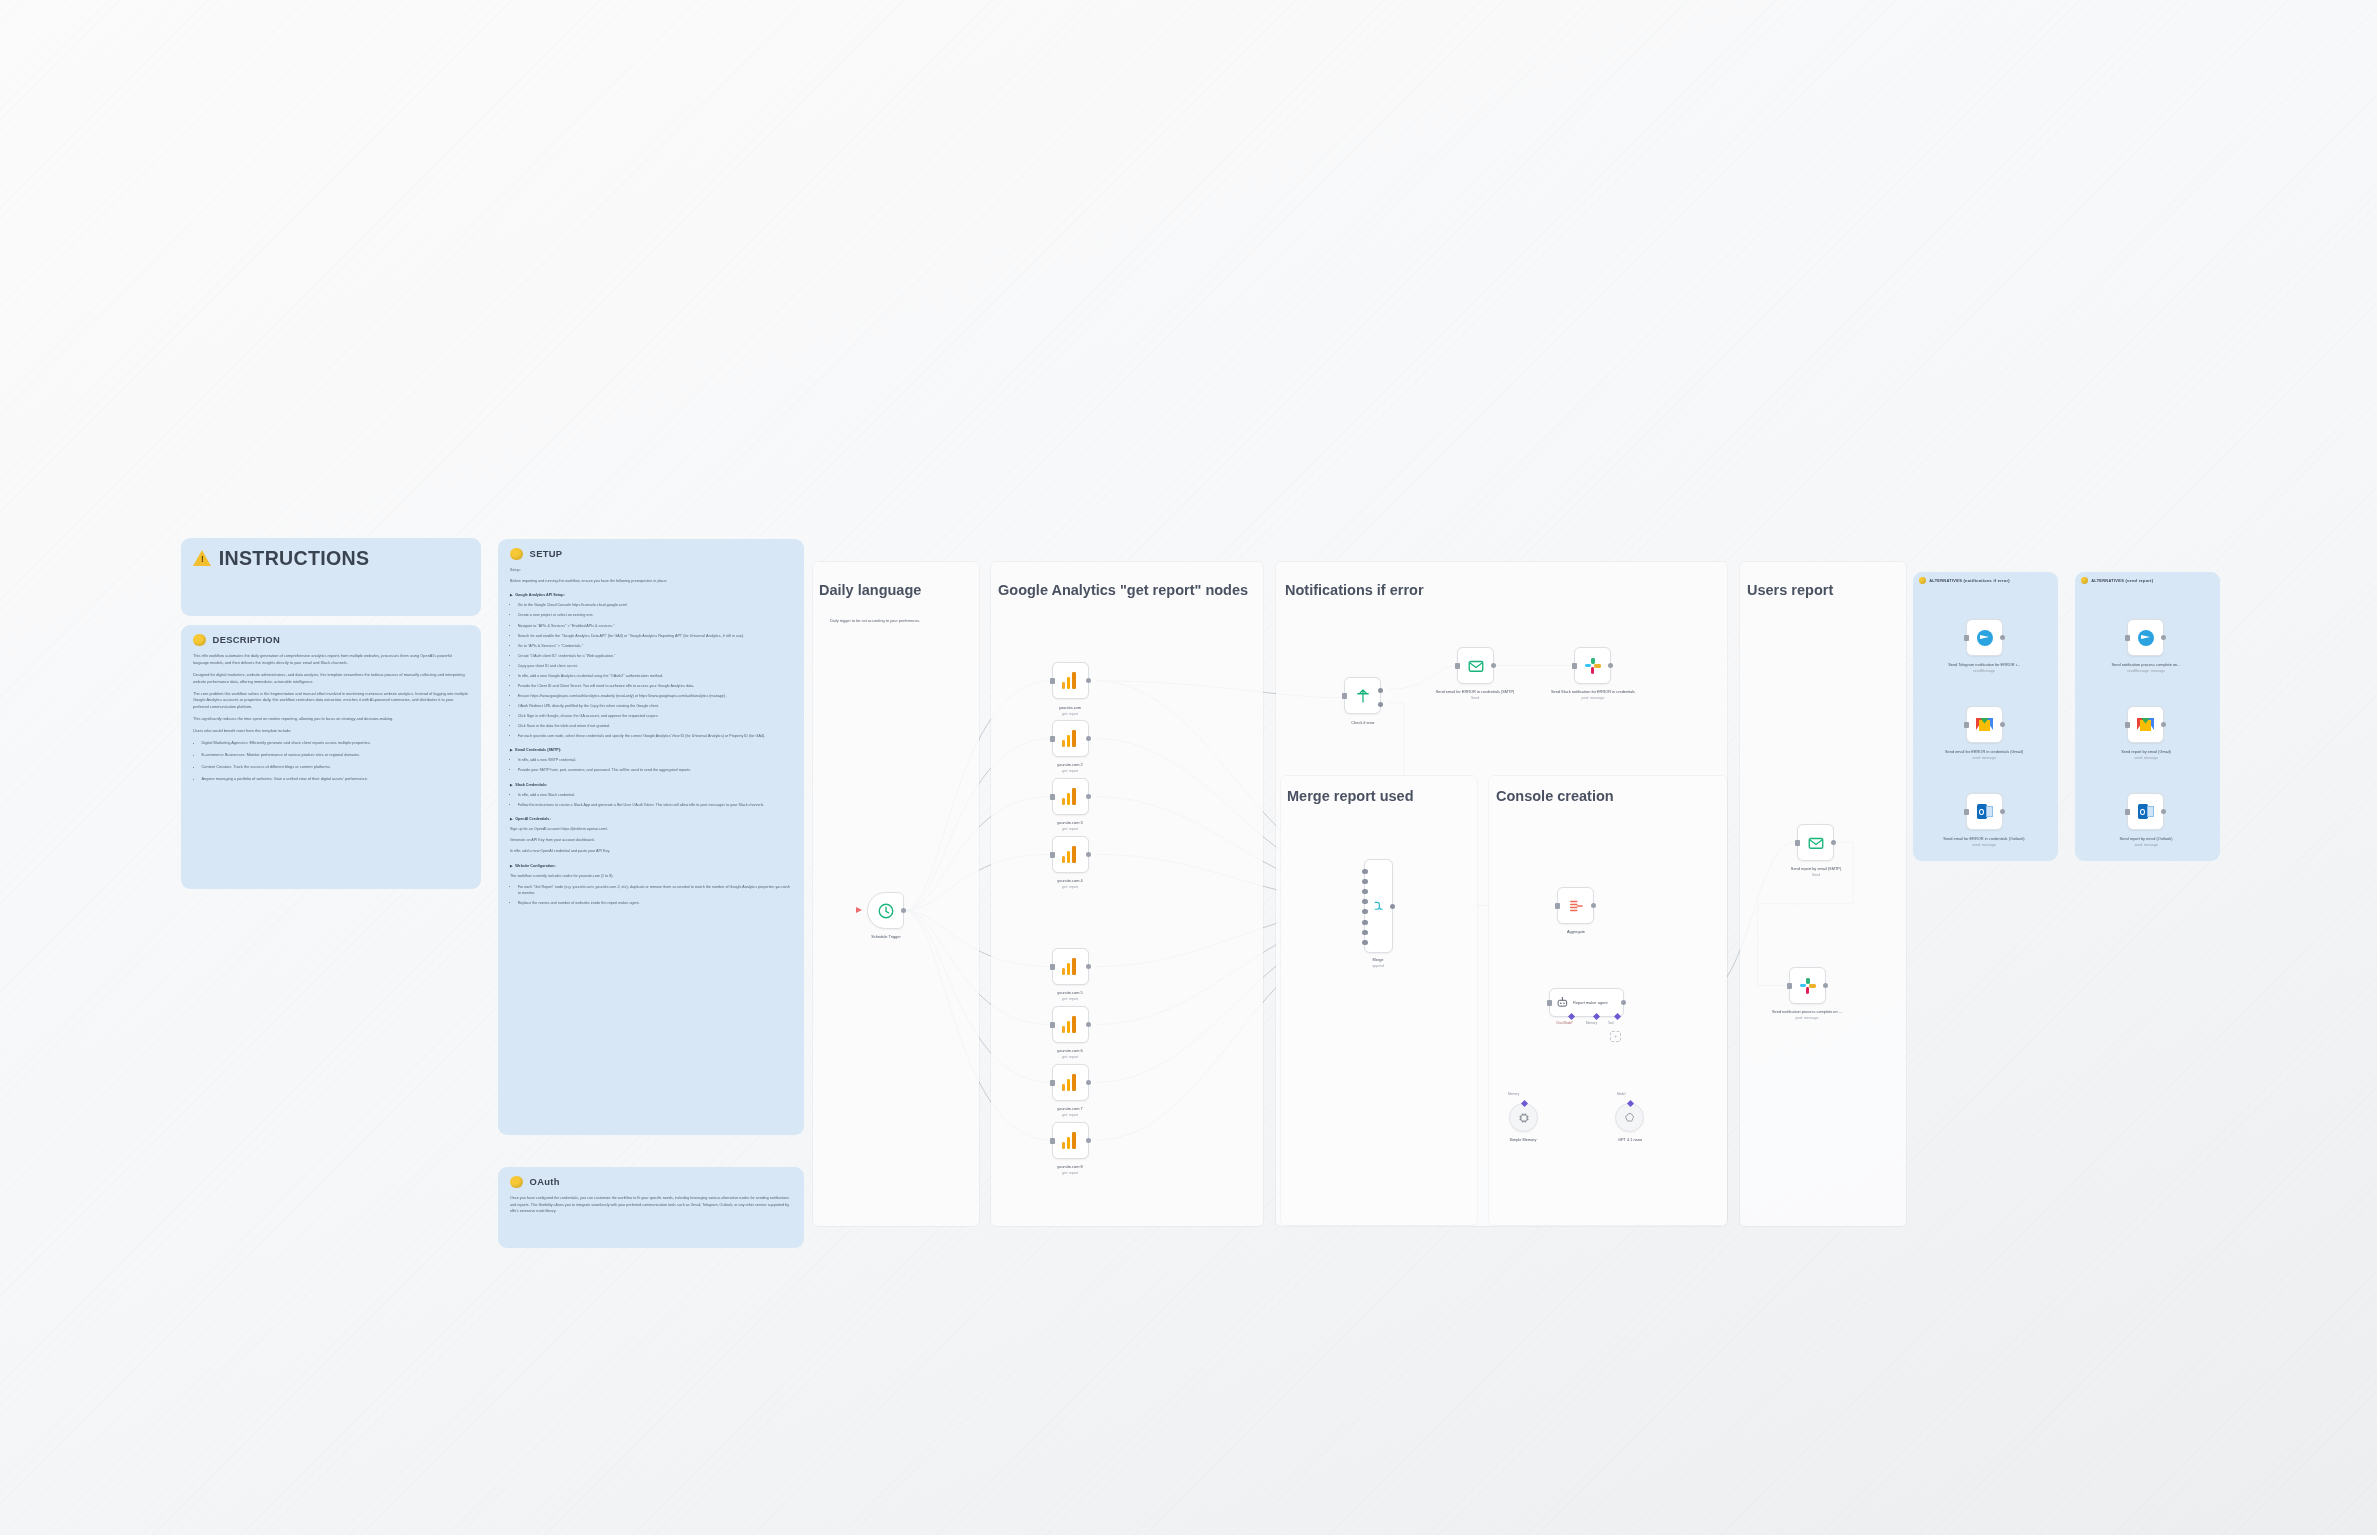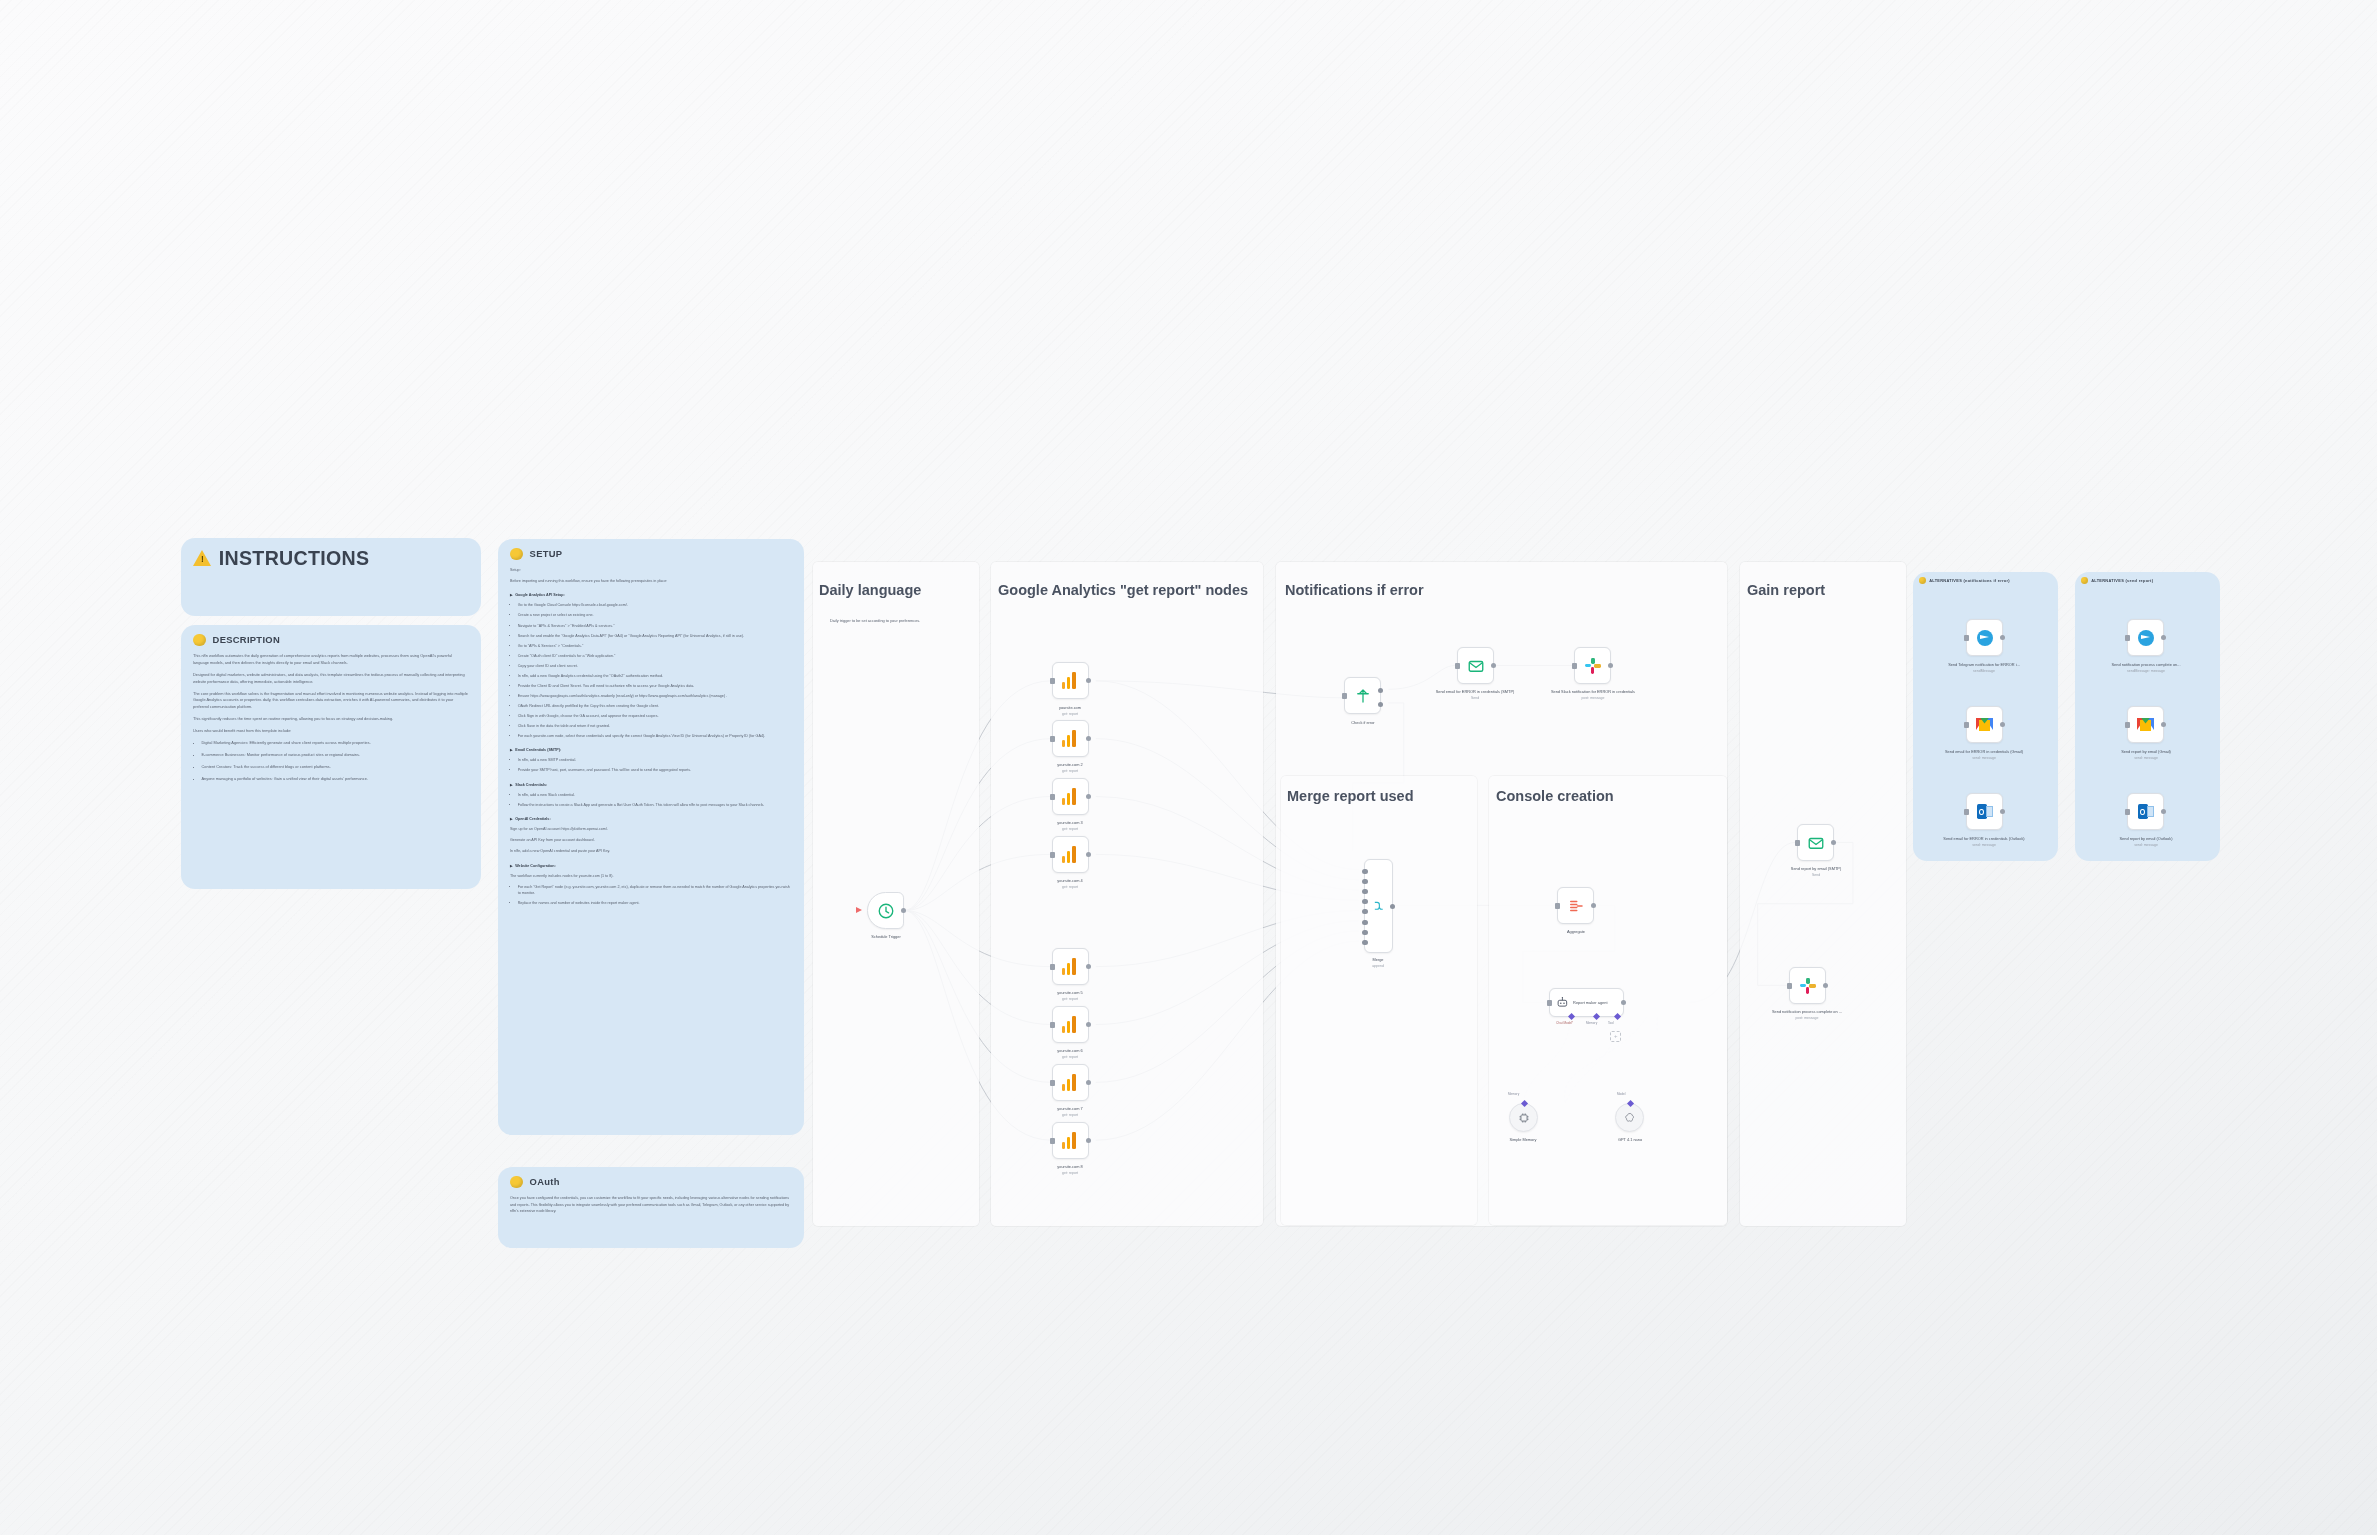--- a/index.html
+++ b/index.html
@@ -8,21 +8,21 @@
     width:2377px;height:1536px;overflow:hidden;
     font-family:"Liberation Sans", sans-serif;
     background:
       repeating-linear-gradient(135deg, rgba(0,0,0,0.012) 0px, rgba(0,0,0,0.012) 0.9px, transparent 0.9px, transparent 7.7px),
       linear-gradient(160deg,#fbfbfc 0%,#f6f7f8 55%,#eceef0 100%);
     color:#2d3748;
   }
   .canvas{position:relative;width:2377px;height:1536px;}
 
   
-  .sticky{position:absolute;border-radius:14px;box-sizing:border-box;}
+  .sticky{position:absolute;border-radius:9px;box-sizing:border-box;}
   .sticky-blue{background:#d7e7f5;}
   .sticky-head{display:flex;align-items:center;gap:6.8px;padding:8.5px 12px 5.1px 12px;}
   .sticky-title{font-weight:bold;letter-spacing:0.3px;color:#3a4350;}
   .sticky-body{padding:1.7px 12px 10.2px 12px;}
 
   .warn-icon{display:inline-block;width:19px;height:16px;position:relative;}
   .warn-icon:before{content:"";position:absolute;left:0;top:0;width:0;height:0;
     border-left:9.4px solid transparent;border-right:9.4px solid transparent;border-bottom:16px solid #f4bf2e;}
   .warn-icon:after{content:"!";position:absolute;left:0;top:4.3px;width:19px;text-align:center;
     font-size:8.5px;font-weight:bold;color:#5a4502;}
@@ -280,21 +280,21 @@
   <div class="frame" style="left:1276px;top:562px;width:451px;height:664px;"></div>
   <div class="frame-label" style="left:1285px;top:582px;">Notifications if error</div>
 
   <div class="frame" style="left:1281px;top:776px;width:196px;height:449px;"></div>
   <div class="frame-label" style="left:1287px;top:788px;">Merge report used</div>
 
   <div class="frame" style="left:1489px;top:776px;width:238px;height:449px;"></div>
   <div class="frame-label" style="left:1496px;top:788px;">Console creation</div>
 
   <div class="frame" style="left:1740px;top:562px;width:166px;height:664px;"></div>
-  <div class="frame-label" style="left:1747px;top:582px;">Gain report</div>
+  <div class="frame-label" style="left:1747px;top:582px;">Users report</div>
 
   <div class="node trigger" style="left:867px;top:892px;">
     <svg class="svgicon" viewBox="0 0 24 24">
       <circle cx="12" cy="12" r="9" fill="none" stroke="#19b57a" stroke-width="1.8"></circle>
       <path d="M12 7v5.5l3.5 2" fill="none" stroke="#19b57a" stroke-width="1.8" stroke-linecap="round"></path>
     </svg>
     <span class="port out"></span>
   </div>
   <div class="red-tag" style="left:856px;top:907px;"></div>
   <div class="nlabel" style="left:886px;top:934px;">

